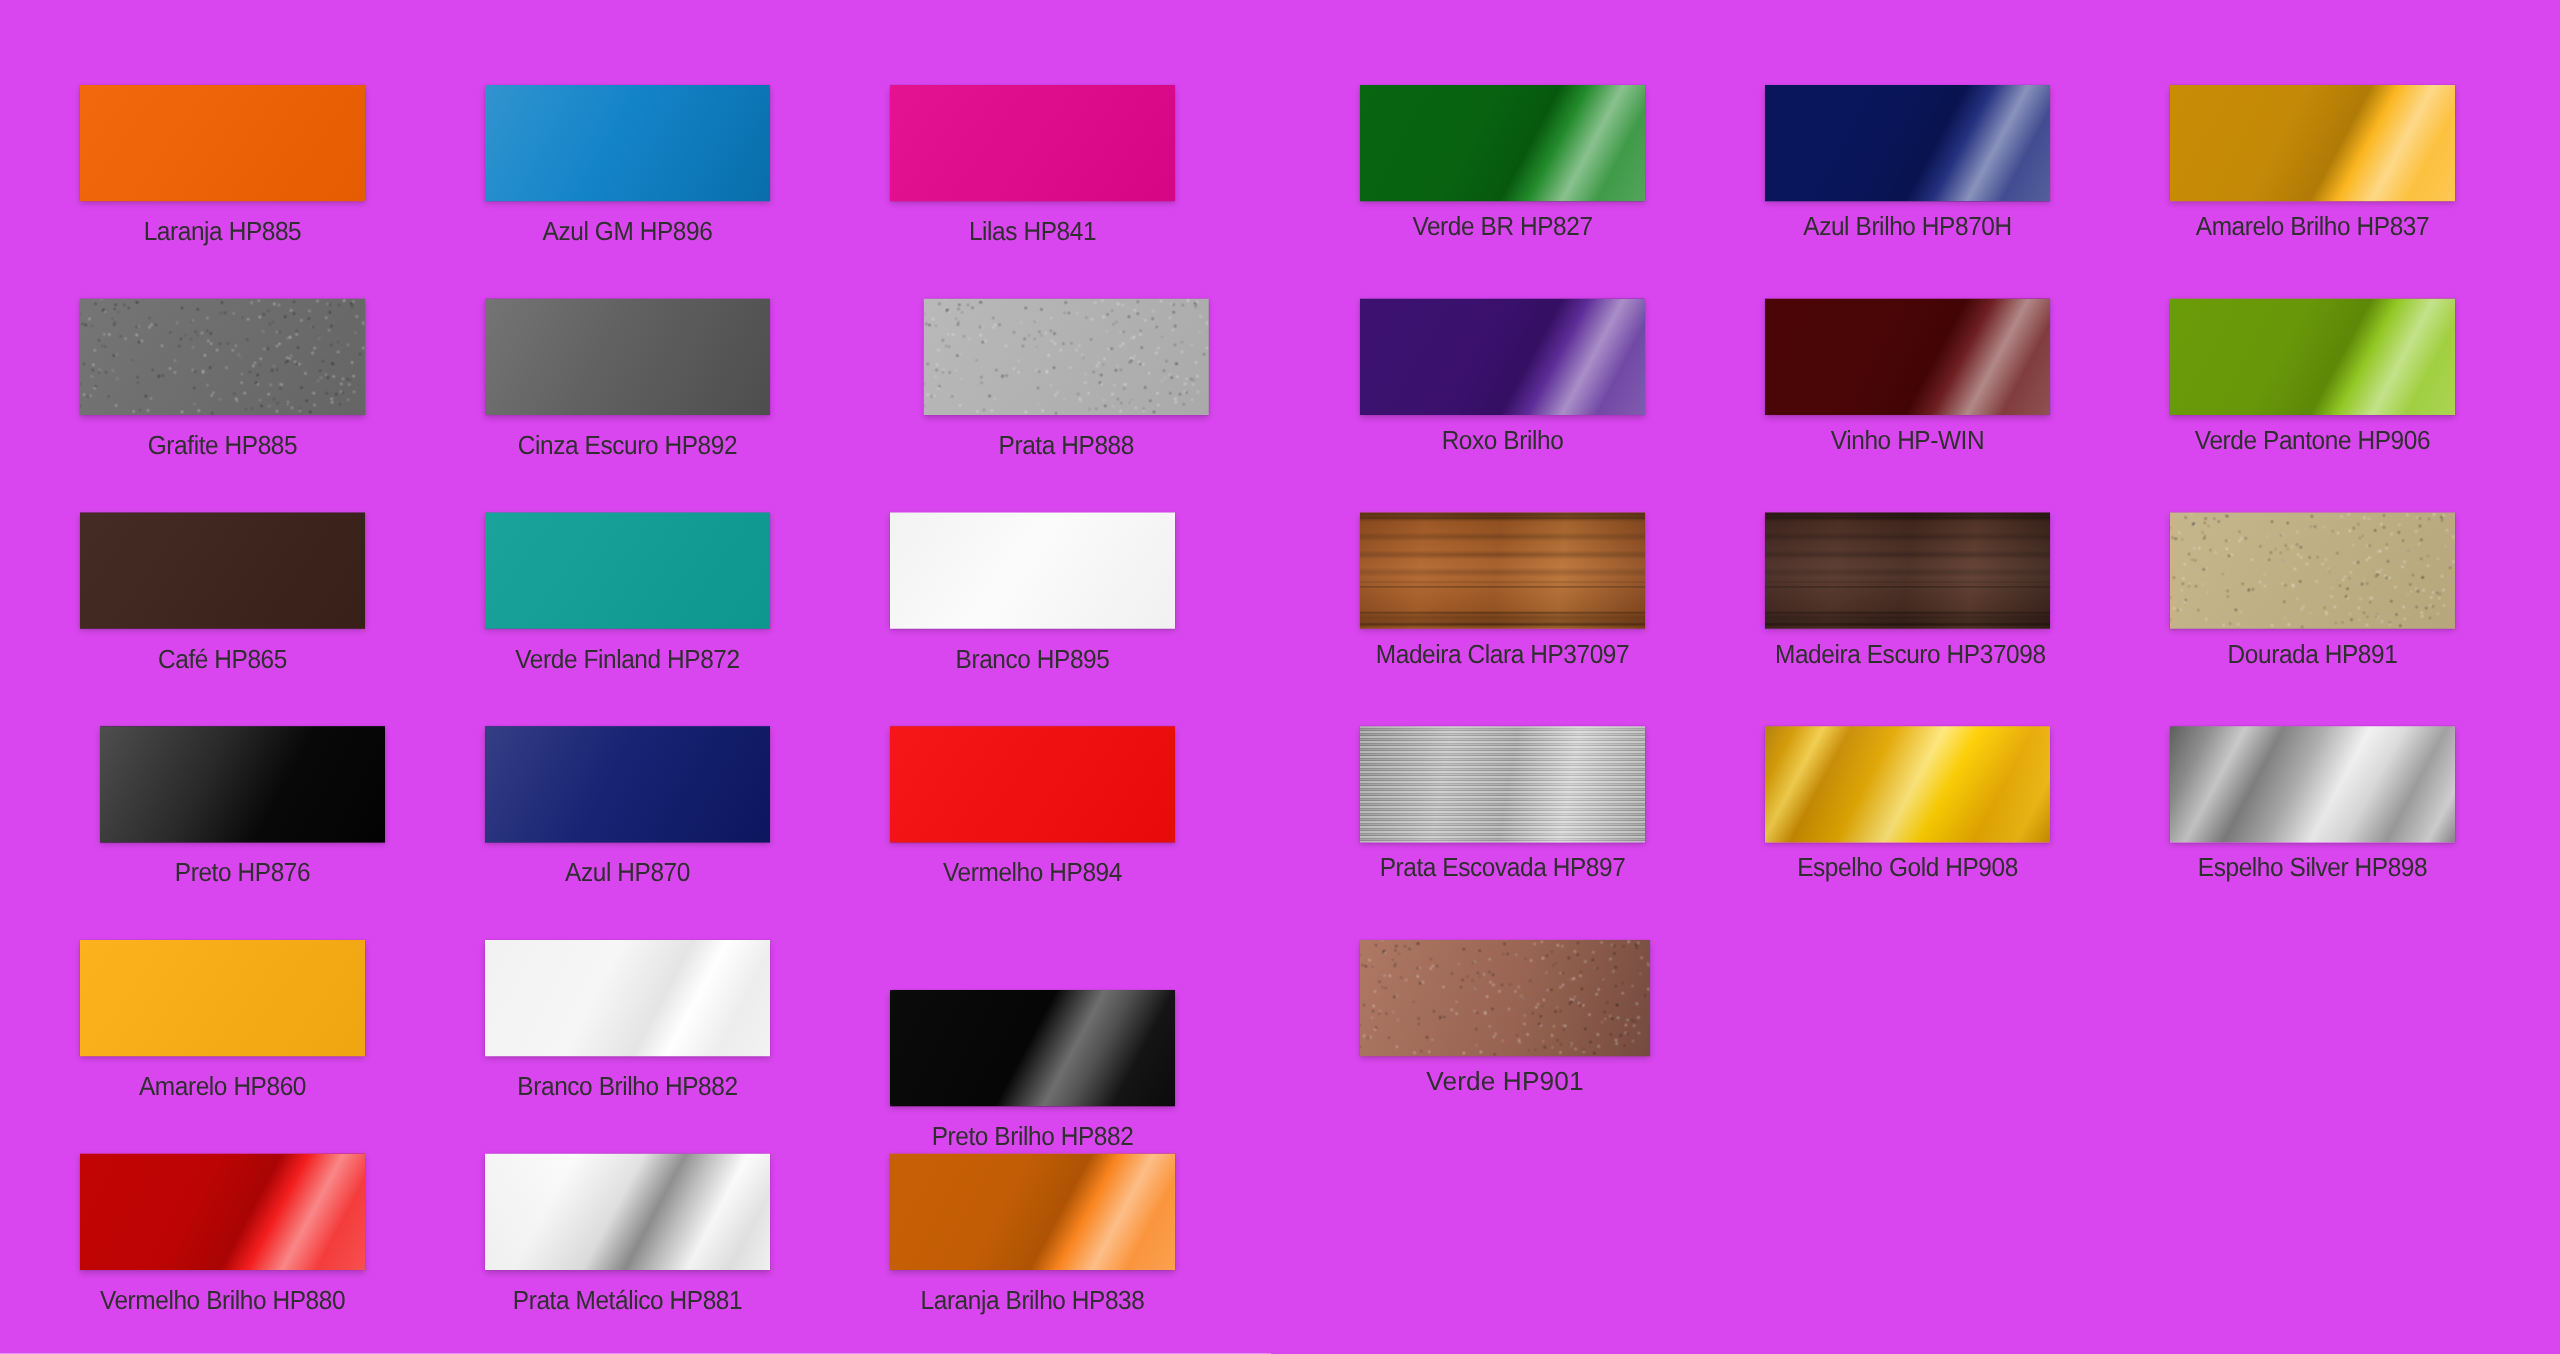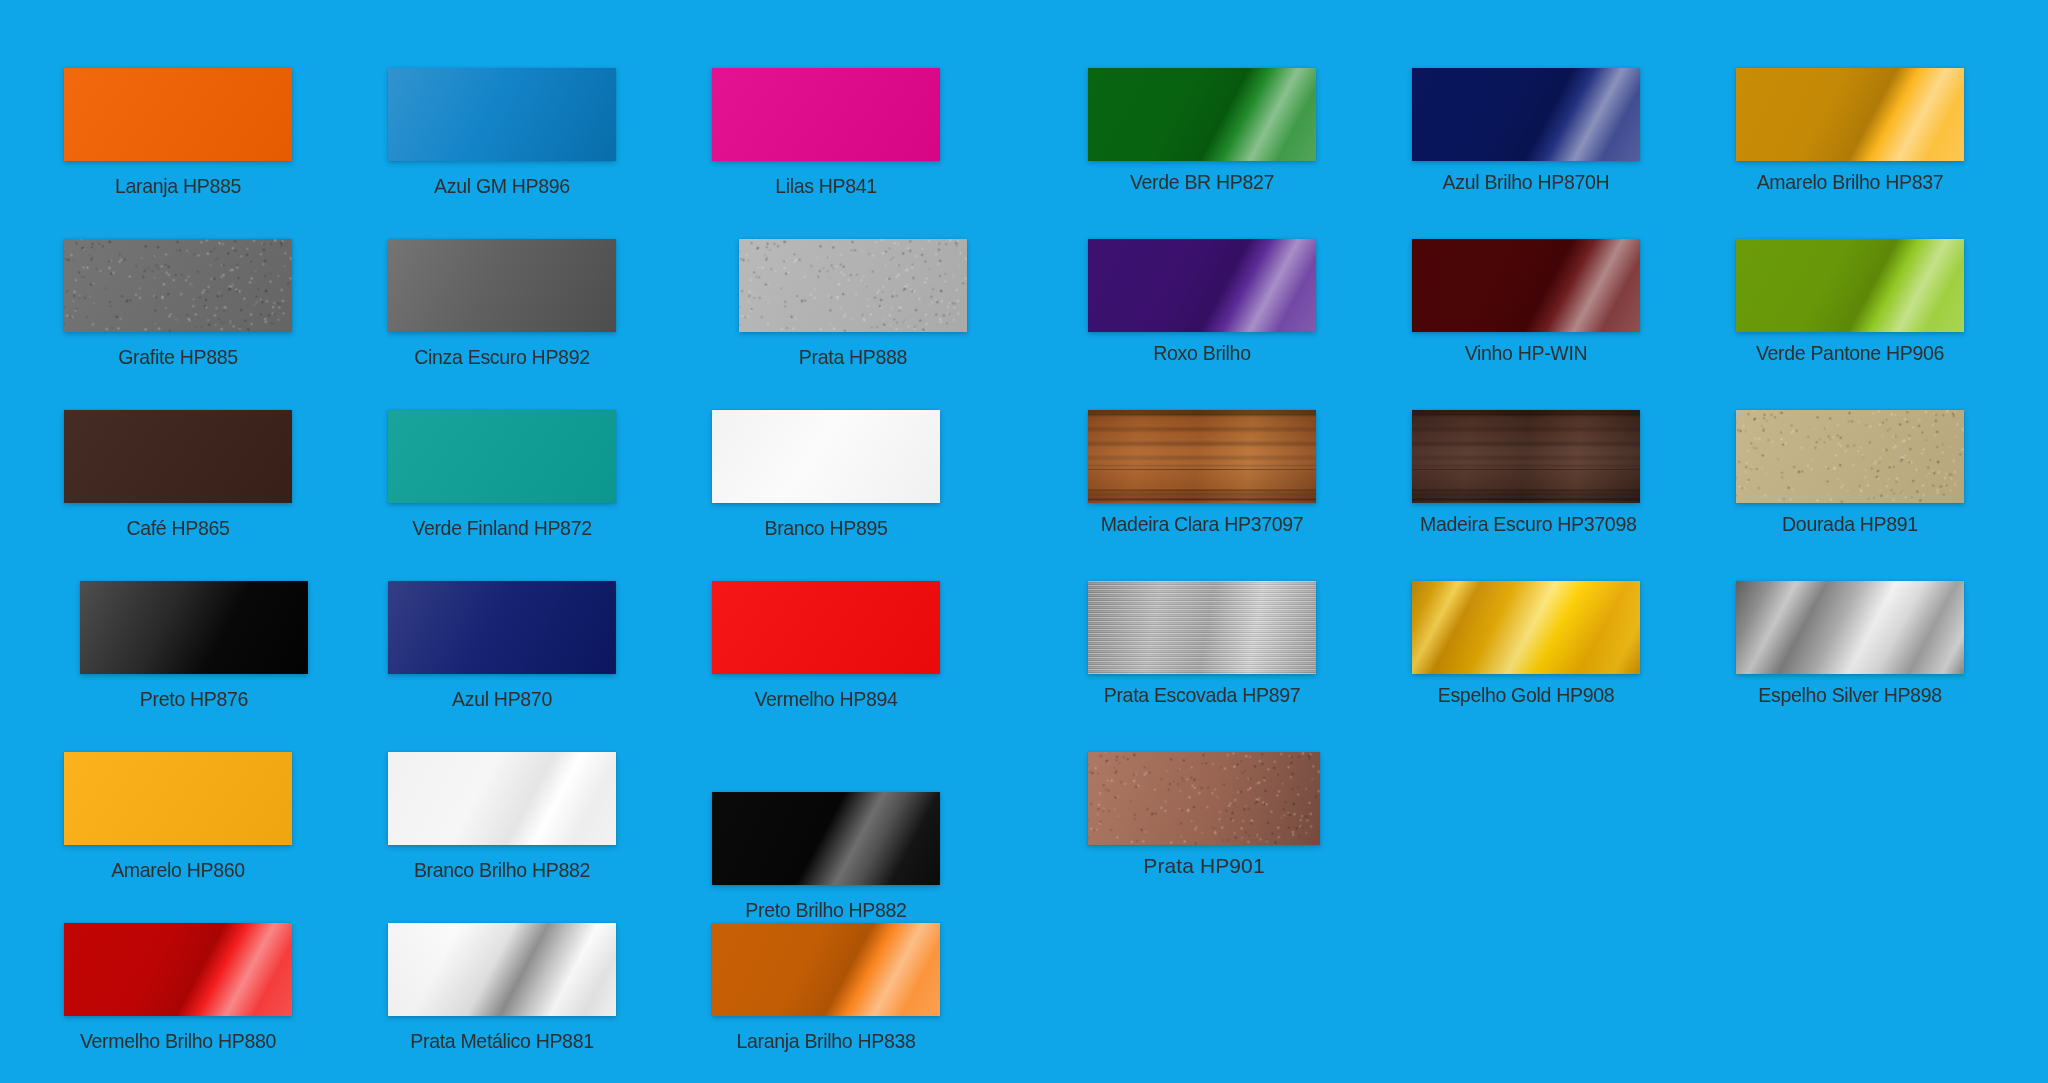--- a/index.html
+++ b/index.html
@@ -5,21 +5,21 @@
   * { box-sizing: border-box; margin: 0; padding: 0; }
   html, body {
     width: 2048px; height: 1083px;
     background: #ffffff;
     font-family: "Liberation Sans", sans-serif;
     overflow: hidden;
   }
   #catalog {
     position: relative;
     width: 2048px; height: 1083px;
-    background: #0ea5e9;
+    background: #d946ef;
   }
   .swatch-cell { position: absolute; }
   .chip {
     position: relative;
     width: 228px; height: 93px;
     box-shadow: 0 2px 5px rgba(0,0,0,0.22), 0 0 1px rgba(0,0,0,0.18);
     overflow: hidden;
   }
   .chip .grain {
     position: absolute; inset: 0;
@@ -208,21 +208,21 @@
       <div class="chip" style="background: rgb(6, 6, 6);">
         <div class="grain" style="background: linear-gradient(118deg, rgba(255, 255, 255, 0.02) 0%, rgba(255, 255, 255, 0) 48%, rgba(255, 255, 255, 0.42) 62%, rgba(255, 255, 255, 0.3) 70%, rgba(255, 255, 255, 0.06) 82%, rgba(255, 255, 255, 0.02) 100%);"></div>
       </div>
       <div class="chip-label">Preto Brilho HP882</div>
     </div>
     <div class="swatch-cell group-right" style="left: 1088px; top: 752px;">
       <div class="chip wide" style="background: linear-gradient(100deg, rgb(169, 112, 90) 0%, rgb(156, 100, 80) 55%, rgb(126, 81, 68) 100%);">
         <div class="grain" style="background: linear-gradient(125deg, rgba(255, 255, 255, 0.06) 0%, rgba(0, 0, 0, 0.08) 100%);"></div>
         <div class="grain" style="background: radial-gradient(2px at 0% 92.1%, rgba(0, 0, 0, 0.14) 0%, rgba(0, 0, 0, 0) 100%), radial-gradient(2px at 72.9% 53.3%, rgba(0, 0, 0, 0.25) 0%, rgba(0, 0, 0, 0) 100%), radial-gradient(2px at 75.5% 54.3%, rgba(255, 255, 255, 0.23) 0%, rgba(0, 0, 0, 0) 100%), radial-gradient(2px at 81.7% 24.2%, rgba(0, 0, 0, 0.24) 0%, rgba(0, 0, 0, 0) 100%), radial-gradient(2px at 69.8% 5.4%, rgba(255, 255, 255, 0.19) 0%, rgba(0, 0, 0, 0) 100%), radial-gradient(2px at 92.2% 80.7%, rgba(0, 0, 0, 0.2) 0%, rgba(0, 0, 0, 0) 100%), radial-gradient(2px at 92.3% 68.9%, rgba(255, 255, 255, 0.22) 0%, rgba(0, 0, 0, 0) 100%), radial-gradient(2px at 91.2% 90.8%, rgba(0, 0, 0, 0.17) 0%, rgba(0, 0, 0, 0) 100%), radial-gradient(2px at 83.7% 33.2%, rgba(0, 0, 0, 0.16) 0%, rgba(0, 0, 0, 0) 100%), radial-gradient(2px at 42.8% 29.5%, rgba(255, 255, 255, 0.21) 0%, rgba(0, 0, 0, 0) 100%), radial-gradient(2px at 72.9% 87.8%, rgba(0, 0, 0, 0.15) 0%, rgba(0, 0, 0, 0) 100%), radial-gradient(2px at 56.1% 50.9%, rgba(0, 0, 0, 0.14) 0%, rgba(0, 0, 0, 0) 100%), radial-gradient(2px at 90.9% 5.5%, rgba(0, 0, 0, 0.17) 0%, rgba(0, 0, 0, 0) 100%), radial-gradient(2px at 66.4% 92.4%, rgba(255, 255, 255, 0.13) 0%, rgba(0, 0, 0, 0) 100%), radial-gradient(2px at 40.6% 28.4%, rgba(0, 0, 0, 0.18) 0%, rgba(0, 0, 0, 0) 100%), radial-gradient(2px at 33.3% 53.2%, rgba(255, 255, 255, 0.15) 0%, rgba(0, 0, 0, 0) 100%), radial-gradient(2px at 90.6% 45.8%, rgba(255, 255, 255, 0.23) 0%, rgba(0, 0, 0, 0) 100%), radial-gradient(2px at 63.4% 51.6%, rgba(255, 255, 255, 0.24) 0%, rgba(0, 0, 0, 0) 100%), radial-gradient(2px at 94% 39.7%, rgba(255, 255, 255, 0.15) 0%, rgba(0, 0, 0, 0) 100%), radial-gradient(2px at 58.7% 35.1%, rgba(0, 0, 0, 0.18) 0%, rgba(0, 0, 0, 0) 100%), radial-gradient(2px at 79.5% 87.8%, rgba(0, 0, 0, 0.26) 0%, rgba(0, 0, 0, 0) 100%), radial-gradient(2px at 7.8% 40.7%, rgba(0, 0, 0, 0.12) 0%, rgba(0, 0, 0, 0) 100%), radial-gradient(2px at 99.6% 22%, rgba(255, 255, 255, 0.13) 0%, rgba(0, 0, 0, 0) 100%), radial-gradient(2px at 45.7% 59.3%, rgba(0, 0, 0, 0.28) 0%, rgba(0, 0, 0, 0) 100%), radial-gradient(2px at 88.5% 89.1%, rgba(255, 255, 255, 0.28) 0%, rgba(0, 0, 0, 0) 100%), radial-gradient(2px at 76.1% 27.5%, rgba(0, 0, 0, 0.15) 0%, rgba(0, 0, 0, 0) 100%), radial-gradient(2px at 7.6% 0.2%, rgba(255, 255, 255, 0.15) 0%, rgba(0, 0, 0, 0) 100%), radial-gradient(2px at 74.1% 48.9%, rgba(255, 255, 255, 0.15) 0%, rgba(0, 0, 0, 0) 100%), radial-gradient(2px at 88.2% 23.5%, rgba(0, 0, 0, 0.28) 0%, rgba(0, 0, 0, 0) 100%), radial-gradient(2px at 11.8% 48.9%, rgba(0, 0, 0, 0.28) 0%, rgba(0, 0, 0, 0) 100%), radial-gradient(2px at 63.7% 92.2%, rgba(0, 0, 0, 0.28) 0%, rgba(0, 0, 0, 0) 100%), radial-gradient(2px at 18.8% 96.9%, rgba(255, 255, 255, 0.24) 0%, rgba(0, 0, 0, 0) 100%), radial-gradient(2px at 26.6% 22.3%, rgba(0, 0, 0, 0.21) 0%, rgba(0, 0, 0, 0) 100%), radial-gradient(2px at 5.2% 76.9%, rgba(255, 255, 255, 0.24) 0%, rgba(0, 0, 0, 0) 100%), radial-gradient(2px at 49.8% 3.3%, rgba(0, 0, 0, 0.28) 0%, rgba(0, 0, 0, 0) 100%), radial-gradient(2px at 13.1% 68.8%, rgba(255, 255, 255, 0.11) 0%, rgba(0, 0, 0, 0) 100%), radial-gradient(2px at 88.3% 86.1%, rgba(255, 255, 255, 0.29) 0%, rgba(0, 0, 0, 0) 100%), radial-gradient(2px at 76.5% 42%, rgba(0, 0, 0, 0.25) 0%, rgba(0, 0, 0, 0) 100%), radial-gradient(2px at 88.2% 39.8%, rgba(0, 0, 0, 0.18) 0%, rgba(0, 0, 0, 0) 100%), radial-gradient(2px at 88.7% 55.9%, rgba(0, 0, 0, 0.22) 0%, rgba(0, 0, 0, 0) 100%), radial-gradient(2px at 73.5% 33.5%, rgba(255, 255, 255, 0.18) 0%, rgba(0, 0, 0, 0) 100%), radial-gradient(2px at 19.9% 31.2%, rgba(255, 255, 255, 0.3) 0%, rgba(0, 0, 0, 0) 100%), radial-gradient(2px at 63.2% 87.2%, rgba(255, 255, 255, 0.14) 0%, rgba(0, 0, 0, 0) 100%), radial-gradient(2px at 64.5% 13.5%, rgba(0, 0, 0, 0.21) 0%, rgba(0, 0, 0, 0) 100%), radial-gradient(2px at 77.1% 94.6%, rgba(0, 0, 0, 0.14) 0%, rgba(0, 0, 0, 0) 100%), radial-gradient(2px at 44.7% 16.6%, rgba(255, 255, 255, 0.2) 0%, rgba(0, 0, 0, 0) 100%), radial-gradient(2px at 56.2% 50.7%, rgba(255, 255, 255, 0.17) 0%, rgba(0, 0, 0, 0) 100%), radial-gradient(2px at 75.1% 2.6%, rgba(0, 0, 0, 0.21) 0%, rgba(0, 0, 0, 0) 100%), radial-gradient(2px at 20.3% 72.3%, rgba(0, 0, 0, 0.15) 0%, rgba(0, 0, 0, 0) 100%), radial-gradient(2px at 66% 42.9%, rgba(0, 0, 0, 0.25) 0%, rgba(0, 0, 0, 0) 100%), radial-gradient(2px at 82.3% 91.5%, rgba(255, 255, 255, 0.24) 0%, rgba(0, 0, 0, 0) 100%), radial-gradient(2px at 95.9% 2.5%, rgba(255, 255, 255, 0.22) 0%, rgba(0, 0, 0, 0) 100%), radial-gradient(2px at 72.4% 89.8%, rgba(0, 0, 0, 0.13) 0%, rgba(0, 0, 0, 0) 100%), radial-gradient(2px at 8% 10.8%, rgba(0, 0, 0, 0.1) 0%, rgba(0, 0, 0, 0) 100%), radial-gradient(2px at 60.5% 94.6%, rgba(0, 0, 0, 0.13) 0%, rgba(0, 0, 0, 0) 100%), radial-gradient(2px at 20.2% 67.5%, rgba(0, 0, 0, 0.19) 0%, rgba(0, 0, 0, 0) 100%), radial-gradient(2px at 99.4% 42.3%, rgba(255, 255, 255, 0.25) 0%, rgba(0, 0, 0, 0) 100%), radial-gradient(2px at 39.7% 41.6%, rgba(0, 0, 0, 0.15) 0%, rgba(0, 0, 0, 0) 100%), radial-gradient(2px at 80.8% 97.4%, rgba(0, 0, 0, 0.29) 0%, rgba(0, 0, 0, 0) 100%), radial-gradient(2px at 50.9% 12.2%, rgba(0, 0, 0, 0.22) 0%, rgba(0, 0, 0, 0) 100%), radial-gradient(2px at 17.1% 7.8%, rgba(0, 0, 0, 0.23) 0%, rgba(0, 0, 0, 0) 100%), radial-gradient(2px at 55.6% 48.1%, rgba(255, 255, 255, 0.12) 0%, rgba(0, 0, 0, 0) 100%), radial-gradient(2px at 41.3% 31.4%, rgba(0, 0, 0, 0.1) 0%, rgba(0, 0, 0, 0) 100%), radial-gradient(2px at 41.3% 9.1%, rgba(0, 0, 0, 0.28) 0%, rgba(0, 0, 0, 0) 100%), radial-gradient(2px at 77.7% 76.4%, rgba(0, 0, 0, 0.27) 0%, rgba(0, 0, 0, 0) 100%), radial-gradient(2px at 96.2% 80.1%, rgba(255, 255, 255, 0.21) 0%, rgba(0, 0, 0, 0) 100%), radial-gradient(2px at 34.8% 40.7%, rgba(0, 0, 0, 0.2) 0%, rgba(0, 0, 0, 0) 100%), radial-gradient(2px at 56.7% 72.2%, rgba(255, 255, 255, 0.23) 0%, rgba(0, 0, 0, 0) 100%), radial-gradient(2px at 72.9% 88.5%, rgba(255, 255, 255, 0.3) 0%, rgba(0, 0, 0, 0) 100%), radial-gradient(2px at 43.8% 48.7%, rgba(255, 255, 255, 0.3) 0%, rgba(0, 0, 0, 0) 100%), radial-gradient(2px at 35.8% 7.9%, rgba(0, 0, 0, 0.28) 0%, rgba(0, 0, 0, 0) 100%), radial-gradient(2px at 70.8% 73.8%, rgba(255, 255, 255, 0.26) 0%, rgba(0, 0, 0, 0) 100%), radial-gradient(2px at 20.7% 23.8%, rgba(255, 255, 255, 0.12) 0%, rgba(0, 0, 0, 0) 100%), radial-gradient(2px at 91.6% 80%, rgba(255, 255, 255, 0.24) 0%, rgba(0, 0, 0, 0) 100%), radial-gradient(2px at 53.6% 44.3%, rgba(255, 255, 255, 0.21) 0%, rgba(0, 0, 0, 0) 100%), radial-gradient(2px at 87.4% 27.1%, rgba(255, 255, 255, 0.19) 0%, rgba(0, 0, 0, 0) 100%), radial-gradient(2px at 39.5% 18.8%, rgba(255, 255, 255, 0.15) 0%, rgba(0, 0, 0, 0) 100%), radial-gradient(2px at 89.9% 82.2%, rgba(0, 0, 0, 0.24) 0%, rgba(0, 0, 0, 0) 100%), radial-gradient(2px at 87.7% 11.6%, rgba(0, 0, 0, 0.28) 0%, rgba(0, 0, 0, 0) 100%), radial-gradient(2px at 0.1% 13.2%, rgba(0, 0, 0, 0.1) 0%, rgba(0, 0, 0, 0) 100%), radial-gradient(2px at 69.3% 89.8%, rgba(0, 0, 0, 0.14) 0%, rgba(0, 0, 0, 0) 100%), radial-gradient(2px at 94.7% 70%, rgba(0, 0, 0, 0.12) 0%, rgba(0, 0, 0, 0) 100%), radial-gradient(2px at 62.7% 1.6%, rgba(255, 255, 255, 0.22) 0%, rgba(0, 0, 0, 0) 100%), radial-gradient(2px at 75.1% 12.8%, rgba(0, 0, 0, 0.24) 0%, rgba(0, 0, 0, 0) 100%), radial-gradient(2px at 95.5% 54.8%, rgba(255, 255, 255, 0.26) 0%, rgba(0, 0, 0, 0) 100%), radial-gradient(2px at 70.2% 73.4%, rgba(255, 255, 255, 0.12) 0%, rgba(0, 0, 0, 0) 100%), radial-gradient(2px at 4.5% 61.3%, rgba(0, 0, 0, 0.22) 0%, rgba(0, 0, 0, 0) 100%), radial-gradient(2px at 25.1% 22.3%, rgba(255, 255, 255, 0.23) 0%, rgba(0, 0, 0, 0) 100%), radial-gradient(2px at 81.3% 23.9%, rgba(255, 255, 255, 0.11) 0%, rgba(0, 0, 0, 0) 100%), radial-gradient(2px at 69.1% 40.7%, rgba(255, 255, 255, 0.23) 0%, rgba(0, 0, 0, 0) 100%), radial-gradient(2px at 80.5% 10.5%, rgba(255, 255, 255, 0.2) 0%, rgba(0, 0, 0, 0) 100%), radial-gradient(2px at 82.3% 42.5%, rgba(255, 255, 255, 0.26) 0%, rgba(0, 0, 0, 0) 100%), radial-gradient(2px at 72.7% 90.8%, rgba(255, 255, 255, 0.14) 0%, rgba(0, 0, 0, 0) 100%), radial-gradient(2px at 72% 15.5%, rgba(0, 0, 0, 0.29) 0%, rgba(0, 0, 0, 0) 100%), radial-gradient(2px at 95.5% 5.6%, rgba(0, 0, 0, 0.15) 0%, rgba(0, 0, 0, 0) 100%), radial-gradient(2px at 94.1% 87%, rgba(255, 255, 255, 0.16) 0%, rgba(0, 0, 0, 0) 100%), radial-gradient(2px at 19.8% 3%, rgba(0, 0, 0, 0.21) 0%, rgba(0, 0, 0, 0) 100%), radial-gradient(2px at 14.2% 32.3%, rgba(0, 0, 0, 0.15) 0%, rgba(0, 0, 0, 0) 100%), radial-gradient(2px at 5.5% 4.4%, rgba(0, 0, 0, 0.23) 0%, rgba(0, 0, 0, 0) 100%), radial-gradient(2px at 46.8% 80.8%, rgba(255, 255, 255, 0.2) 0%, rgba(0, 0, 0, 0) 100%), radial-gradient(2px at 70% 38.8%, rgba(255, 255, 255, 0.29) 0%, rgba(0, 0, 0, 0) 100%), radial-gradient(2px at 77.1% 96.2%, rgba(255, 255, 255, 0.22) 0%, rgba(0, 0, 0, 0) 100%), radial-gradient(2px at 80.3% 17.1%, rgba(0, 0, 0, 0.25) 0%, rgba(0, 0, 0, 0) 100%), radial-gradient(2px at 64.7% 43.1%, rgba(255, 255, 255, 0.18) 0%, rgba(0, 0, 0, 0) 100%), radial-gradient(2px at 49.4% 12.2%, rgba(0, 0, 0, 0.12) 0%, rgba(0, 0, 0, 0) 100%), radial-gradient(2px at 35.4% 34.5%, rgba(0, 0, 0, 0.23) 0%, rgba(0, 0, 0, 0) 100%), radial-gradient(2px at 12.5% 5.2%, rgba(0, 0, 0, 0.27) 0%, rgba(0, 0, 0, 0) 100%), radial-gradient(2px at 86.9% 4.4%, rgba(255, 255, 255, 0.16) 0%, rgba(0, 0, 0, 0) 100%), radial-gradient(2px at 40.2% 90.8%, rgba(255, 255, 255, 0.1) 0%, rgba(0, 0, 0, 0) 100%), radial-gradient(2px at 99.3% 20.5%, rgba(255, 255, 255, 0.19) 0%, rgba(0, 0, 0, 0) 100%), radial-gradient(2px at 3.3% 17.3%, rgba(255, 255, 255, 0.25) 0%, rgba(0, 0, 0, 0) 100%), radial-gradient(2px at 24.9% 85.8%, rgba(255, 255, 255, 0.16) 0%, rgba(0, 0, 0, 0) 100%), radial-gradient(2px at 45.9% 29.9%, rgba(0, 0, 0, 0.28) 0%, rgba(0, 0, 0, 0) 100%), radial-gradient(2px at 87% 67.8%, rgba(0, 0, 0, 0.27) 0%, rgba(0, 0, 0, 0) 100%), radial-gradient(2px at 82% 81.3%, rgba(255, 255, 255, 0.29) 0%, rgba(0, 0, 0, 0) 100%), radial-gradient(2px at 69.1% 28.5%, rgba(255, 255, 255, 0.16) 0%, rgba(0, 0, 0, 0) 100%), radial-gradient(2px at 86.4% 16.3%, rgba(255, 255, 255, 0.23) 0%, rgba(0, 0, 0, 0) 100%), radial-gradient(2px at 81.6% 46.7%, rgba(255, 255, 255, 0.27) 0%, rgba(0, 0, 0, 0) 100%), radial-gradient(2px at 4.3% 23.2%, rgba(0, 0, 0, 0.1) 0%, rgba(0, 0, 0, 0) 100%), radial-gradient(2px at 57.8% 81.2%, rgba(255, 255, 255, 0.27) 0%, rgba(0, 0, 0, 0) 100%), radial-gradient(2px at 86.5% 81.3%, rgba(0, 0, 0, 0.21) 0%, rgba(0, 0, 0, 0) 100%), radial-gradient(2px at 46% 38.6%, rgba(255, 255, 255, 0.25) 0%, rgba(0, 0, 0, 0) 100%), radial-gradient(2px at 51.8% 38.4%, rgba(0, 0, 0, 0.15) 0%, rgba(0, 0, 0, 0) 100%), radial-gradient(2px at 70.3% 77.2%, rgba(0, 0, 0, 0.15) 0%, rgba(0, 0, 0, 0) 100%), radial-gradient(2px at 61.4% 55.2%, rgba(255, 255, 255, 0.21) 0%, rgba(0, 0, 0, 0) 100%), radial-gradient(2px at 31.6% 60%, rgba(255, 255, 255, 0.23) 0%, rgba(0, 0, 0, 0) 100%), radial-gradient(2px at 57.1% 16.1%, rgba(0, 0, 0, 0.12) 0%, rgba(0, 0, 0, 0) 100%), radial-gradient(2px at 33.3% 63.4%, rgba(255, 255, 255, 0.23) 0%, rgba(0, 0, 0, 0) 100%), radial-gradient(2px at 38.9% 34.7%, rgba(0, 0, 0, 0.13) 0%, rgba(0, 0, 0, 0) 100%), radial-gradient(2px at 15.5% 5.3%, rgba(0, 0, 0, 0.18) 0%, rgba(0, 0, 0, 0) 100%), radial-gradient(2px at 9.1% 63.4%, rgba(0, 0, 0, 0.19) 0%, rgba(0, 0, 0, 0) 100%), radial-gradient(2px at 10% 84%, rgba(0, 0, 0, 0.16) 0%, rgba(0, 0, 0, 0) 100%), radial-gradient(2px at 12.2% 20.3%, rgba(0, 0, 0, 0.14) 0%, rgba(0, 0, 0, 0) 100%), radial-gradient(2px at 60.8% 57.8%, rgba(255, 255, 255, 0.26) 0%, rgba(0, 0, 0, 0) 100%), radial-gradient(2px at 49.2% 86.7%, rgba(255, 255, 255, 0.12) 0%, rgba(0, 0, 0, 0) 100%), radial-gradient(2px at 62.4% 73.6%, rgba(255, 255, 255, 0.22) 0%, rgba(0, 0, 0, 0) 100%), radial-gradient(2px at 96.7% 29.1%, rgba(255, 255, 255, 0.11) 0%, rgba(0, 0, 0, 0) 100%), radial-gradient(2px at 10.3% 30.8%, rgba(255, 255, 255, 0.28) 0%, rgba(0, 0, 0, 0) 100%), radial-gradient(2px at 72.3% 54.7%, rgba(0, 0, 0, 0.21) 0%, rgba(0, 0, 0, 0) 100%), radial-gradient(2px at 77.7% 18.6%, rgba(255, 255, 255, 0.24) 0%, rgba(0, 0, 0, 0) 100%), radial-gradient(2px at 58.2% 95.1%, rgba(0, 0, 0, 0.11) 0%, rgba(0, 0, 0, 0) 100%), radial-gradient(2px at 73.5% 51.5%, rgba(255, 255, 255, 0.24) 0%, rgba(0, 0, 0, 0) 100%), radial-gradient(2px at 68.2% 4.5%, rgba(255, 255, 255, 0.3) 0%, rgba(0, 0, 0, 0) 100%), radial-gradient(2px at 84.6% 68%, rgba(255, 255, 255, 0.14) 0%, rgba(0, 0, 0, 0) 100%), radial-gradient(2px at 63% 56.7%, rgba(0, 0, 0, 0.1) 0%, rgba(0, 0, 0, 0) 100%), radial-gradient(2px at 86.3% 65.3%, rgba(255, 255, 255, 0.16) 0%, rgba(0, 0, 0, 0) 100%), radial-gradient(2px at 74.4% 93.8%, rgba(255, 255, 255, 0.22) 0%, rgba(0, 0, 0, 0) 100%), radial-gradient(2px at 19.8% 24.2%, rgba(0, 0, 0, 0.19) 0%, rgba(0, 0, 0, 0) 100%), radial-gradient(2px at 4.7% 56.8%, rgba(255, 255, 255, 0.27) 0%, rgba(0, 0, 0, 0) 100%), radial-gradient(2px at 8.5% 30.6%, rgba(255, 255, 255, 0.18) 0%, rgba(0, 0, 0, 0) 100%), radial-gradient(2px at 31.7% 29%, rgba(0, 0, 0, 0.17) 0%, rgba(0, 0, 0, 0) 100%), radial-gradient(2px at 43.2% 63.5%, rgba(255, 255, 255, 0.21) 0%, rgba(0, 0, 0, 0) 100%), radial-gradient(2px at 43.2% 62.3%, rgba(255, 255, 255, 0.29) 0%, rgba(0, 0, 0, 0) 100%), radial-gradient(2px at 46.2% 83.2%, rgba(255, 255, 255, 0.23) 0%, rgba(0, 0, 0, 0) 100%), radial-gradient(2px at 40.5% 62.8%, rgba(0, 0, 0, 0.16) 0%, rgba(0, 0, 0, 0) 100%), radial-gradient(2px at 2.8% 84.1%, rgba(0, 0, 0, 0.15) 0%, rgba(0, 0, 0, 0) 100%), radial-gradient(2px at 66.6% 22.1%, rgba(0, 0, 0, 0.13) 0%, rgba(0, 0, 0, 0) 100%), radial-gradient(2px at 76% 30.7%, rgba(255, 255, 255, 0.25) 0%, rgba(0, 0, 0, 0) 100%), radial-gradient(2px at 1.4% 82.5%, rgba(255, 255, 255, 0.25) 0%, rgba(0, 0, 0, 0) 100%), radial-gradient(2px at 95.4% 7.3%, rgba(0, 0, 0, 0.11) 0%, rgba(0, 0, 0, 0) 100%), radial-gradient(2px at 98.3% 47.7%, rgba(0, 0, 0, 0.2) 0%, rgba(0, 0, 0, 0) 100%), radial-gradient(2px at 83.5% 70.8%, rgba(255, 255, 255, 0.1) 0%, rgba(0, 0, 0, 0) 100%), radial-gradient(2px at 11.5% 61.7%, rgba(255, 255, 255, 0.12) 0%, rgba(0, 0, 0, 0) 100%), radial-gradient(2px at 28.8% 40.5%, rgba(255, 255, 255, 0.24) 0%, rgba(0, 0, 0, 0) 100%), radial-gradient(2px at 63.1% 15.7%, rgba(255, 255, 255, 0.3) 0%, rgba(0, 0, 0, 0) 100%), radial-gradient(2px at 61.8% 72.2%, rgba(0, 0, 0, 0.28) 0%, rgba(0, 0, 0, 0) 100%), radial-gradient(2px at 16% 34.4%, rgba(255, 255, 255, 0.18) 0%, rgba(0, 0, 0, 0) 100%), radial-gradient(2px at 46.4% 98.5%, rgba(0, 0, 0, 0.21) 0%, rgba(0, 0, 0, 0) 100%), radial-gradient(2px at 66.1% 10.2%, rgba(0, 0, 0, 0.14) 0%, rgba(0, 0, 0, 0) 100%), radial-gradient(2px at 83.8% 33.6%, rgba(255, 255, 255, 0.21) 0%, rgba(0, 0, 0, 0) 100%), radial-gradient(2px at 12.9% 47.9%, rgba(255, 255, 255, 0.1) 0%, rgba(0, 0, 0, 0) 100%), radial-gradient(2px at 54.2% 81.9%, rgba(0, 0, 0, 0.14) 0%, rgba(0, 0, 0, 0) 100%), radial-gradient(2px at 6.7% 63.5%, rgba(0, 0, 0, 0.13) 0%, rgba(0, 0, 0, 0) 100%), radial-gradient(2px at 83.3% 2.1%, rgba(255, 255, 255, 0.24) 0%, rgba(0, 0, 0, 0) 100%), radial-gradient(2px at 89% 66.9%, rgba(255, 255, 255, 0.27) 0%, rgba(0, 0, 0, 0) 100%), radial-gradient(2px at 27.5% 67.6%, rgba(0, 0, 0, 0.1) 0%, rgba(0, 0, 0, 0) 100%), radial-gradient(2px at 12.2% 8.9%, rgba(0, 0, 0, 0.2) 0%, rgba(0, 0, 0, 0) 100%), radial-gradient(2px at 12% 22.2%, rgba(0, 0, 0, 0.23) 0%, rgba(0, 0, 0, 0) 100%), radial-gradient(2px at 24.4% 24.5%, rgba(255, 255, 255, 0.25) 0%, rgba(0, 0, 0, 0) 100%), radial-gradient(2px at 68.1% 86.3%, rgba(0, 0, 0, 0.16) 0%, rgba(0, 0, 0, 0) 100%), radial-gradient(2px at 54.7% 40.4%, rgba(255, 255, 255, 0.18) 0%, rgba(0, 0, 0, 0) 100%), radial-gradient(2px at 55.1% 87.9%, rgba(255, 255, 255, 0.18) 0%, rgba(0, 0, 0, 0) 100%), radial-gradient(2px at 35.8% 97.3%, rgba(255, 255, 255, 0.29) 0%, rgba(0, 0, 0, 0) 100%), radial-gradient(2px at 23.9% 96.1%, rgba(255, 255, 255, 0.24) 0%, rgba(0, 0, 0, 0) 100%), radial-gradient(2px at 56.8% 64.8%, rgba(255, 255, 255, 0.14) 0%, rgba(0, 0, 0, 0) 100%), radial-gradient(2px at 48.1% 44.2%, rgba(255, 255, 255, 0.25) 0%, rgba(0, 0, 0, 0) 100%), radial-gradient(2px at 69.2% 61.2%, rgba(0, 0, 0, 0.16) 0%, rgba(0, 0, 0, 0) 100%), radial-gradient(2px at 76% 56.1%, rgba(0, 0, 0, 0.21) 0%, rgba(0, 0, 0, 0) 100%), radial-gradient(2px at 92.7% 1.1%, rgba(255, 255, 255, 0.23) 0%, rgba(0, 0, 0, 0) 100%), radial-gradient(2px at 54.8% 86.1%, rgba(255, 255, 255, 0.28) 0%, rgba(0, 0, 0, 0) 100%), radial-gradient(2px at 5.5% 75.4%, rgba(0, 0, 0, 0.24) 0%, rgba(0, 0, 0, 0) 100%), radial-gradient(2px at 8.9% 41.2%, rgba(0, 0, 0, 0.16) 0%, rgba(0, 0, 0, 0) 100%), radial-gradient(2px at 37% 31.5%, rgba(0, 0, 0, 0.1) 0%, rgba(0, 0, 0, 0) 100%), radial-gradient(2px at 39.7% 41.7%, rgba(255, 255, 255, 0.26) 0%, rgba(0, 0, 0, 0) 100%), radial-gradient(2px at 5.2% 44.3%, rgba(255, 255, 255, 0.23) 0%, rgba(0, 0, 0, 0) 100%), radial-gradient(2px at 13.5% 11.7%, rgba(0, 0, 0, 0.11) 0%, rgba(0, 0, 0, 0) 100%), radial-gradient(2px at 27.7% 66.4%, rgba(0, 0, 0, 0.29) 0%, rgba(0, 0, 0, 0) 100%), radial-gradient(2px at 88.6% 55.9%, rgba(0, 0, 0, 0.18) 0%, rgba(0, 0, 0, 0) 100%), radial-gradient(2px at 70.1% 28.4%, rgba(0, 0, 0, 0.16) 0%, rgba(0, 0, 0, 0) 100%), radial-gradient(2px at 39% 19.6%, rgba(0, 0, 0, 0.14) 0%, rgba(0, 0, 0, 0) 100%), radial-gradient(2px at 62.3% 65.6%, rgba(0, 0, 0, 0.29) 0%, rgba(0, 0, 0, 0) 100%), radial-gradient(2px at 8.6% 10.8%, rgba(255, 255, 255, 0.24) 0%, rgba(0, 0, 0, 0) 100%), radial-gradient(2px at 68% 57.9%, rgba(255, 255, 255, 0.11) 0%, rgba(0, 0, 0, 0) 100%), radial-gradient(2px at 24.4% 16.5%, rgba(0, 0, 0, 0.17) 0%, rgba(0, 0, 0, 0) 100%), radial-gradient(2px at 20.2% 3.2%, rgba(0, 0, 0, 0.2) 0%, rgba(0, 0, 0, 0) 100%), radial-gradient(2px at 97.1% 15.3%, rgba(255, 255, 255, 0.23) 0%, rgba(0, 0, 0, 0) 100%), radial-gradient(2px at 12.7% 91.8%, rgba(255, 255, 255, 0.24) 0%, rgba(0, 0, 0, 0) 100%), radial-gradient(2px at 93.8% 69.1%, rgba(0, 0, 0, 0.18) 0%, rgba(0, 0, 0, 0) 100%), radial-gradient(2px at 44.6% 27.6%, rgba(0, 0, 0, 0.18) 0%, rgba(0, 0, 0, 0) 100%), radial-gradient(2px at 79.1% 64.2%, rgba(255, 255, 255, 0.26) 0%, rgba(0, 0, 0, 0) 100%), radial-gradient(2px at 85.2% 53.8%, rgba(0, 0, 0, 0.17) 0%, rgba(0, 0, 0, 0) 100%), radial-gradient(2px at 96% 66.6%, rgba(255, 255, 255, 0.27) 0%, rgba(0, 0, 0, 0) 100%), radial-gradient(2px at 40.1% 76.8%, rgba(0, 0, 0, 0.21) 0%, rgba(0, 0, 0, 0) 100%), radial-gradient(2px at 1.4% 56%, rgba(0, 0, 0, 0.2) 0%, rgba(0, 0, 0, 0) 100%), radial-gradient(2px at 49% 38.7%, rgba(0, 0, 0, 0.2) 0%, rgba(0, 0, 0, 0) 100%), radial-gradient(2px at 18.5% 53%, rgba(0, 0, 0, 0.1) 0%, rgba(0, 0, 0, 0) 100%), radial-gradient(2px at 77% 56.2%, rgba(255, 255, 255, 0.27) 0%, rgba(0, 0, 0, 0) 100%), radial-gradient(2px at 66.9% 74.2%, rgba(255, 255, 255, 0.18) 0%, rgba(0, 0, 0, 0) 100%), radial-gradient(2px at 90.6% 37.4%, rgba(0, 0, 0, 0.11) 0%, rgba(0, 0, 0, 0) 100%), radial-gradient(2px at 8.2% 10%, rgba(0, 0, 0, 0.22) 0%, rgba(0, 0, 0, 0) 100%), radial-gradient(2px at 67.6% 20.1%, rgba(0, 0, 0, 0.11) 0%, rgba(0, 0, 0, 0) 100%), radial-gradient(2px at 69.1% 96.8%, rgba(255, 255, 255, 0.26) 0%, rgba(0, 0, 0, 0) 100%), radial-gradient(2px at 94.5% 73.7%, rgba(255, 255, 255, 0.22) 0%, rgba(0, 0, 0, 0) 100%), radial-gradient(2px at 6.7% 35.8%, rgba(0, 0, 0, 0.21) 0%, rgba(0, 0, 0, 0) 100%), radial-gradient(2px at 51.4% 59.3%, rgba(255, 255, 255, 0.2) 0%, rgba(0, 0, 0, 0) 100%), radial-gradient(2px at 72.7% 34%, rgba(255, 255, 255, 0.1) 0%, rgba(0, 0, 0, 0) 100%), radial-gradient(2px at 4.1% 66.8%, rgba(255, 255, 255, 0.14) 0%, rgba(0, 0, 0, 0) 100%), radial-gradient(2px at 0.9% 21.6%, rgba(0, 0, 0, 0.19) 0%, rgba(0, 0, 0, 0) 100%), radial-gradient(2px at 67.4% 61.6%, rgba(0, 0, 0, 0.27) 0%, rgba(0, 0, 0, 0) 100%), radial-gradient(2px at 3.7% 83.6%, rgba(255, 255, 255, 0.19) 0%, rgba(0, 0, 0, 0) 100%), radial-gradient(2px at 34.1% 20.6%, rgba(255, 255, 255, 0.12) 0%, rgba(0, 0, 0, 0) 100%), radial-gradient(2px at 29.1% 66.2%, rgba(0, 0, 0, 0.21) 0%, rgba(0, 0, 0, 0) 100%), radial-gradient(2px at 92.6% 2.1%, rgba(255, 255, 255, 0.15) 0%, rgba(0, 0, 0, 0) 100%), radial-gradient(2px at 60.2% 3.4%, rgba(255, 255, 255, 0.22) 0%, rgba(0, 0, 0, 0) 100%), radial-gradient(2px at 25.5% 61.4%, rgba(0, 0, 0, 0.2) 0%, rgba(0, 0, 0, 0) 100%), radial-gradient(2px at 41.7% 96.3%, rgba(255, 255, 255, 0.29) 0%, rgba(0, 0, 0, 0) 100%), radial-gradient(2px at 87.7% 5.1%, rgba(0, 0, 0, 0.2) 0%, rgba(0, 0, 0, 0) 100%), radial-gradient(2px at 53.9% 12.6%, rgba(255, 255, 255, 0.15) 0%, rgba(0, 0, 0, 0) 100%), radial-gradient(2px at 39.5% 61.1%, rgba(255, 255, 255, 0.17) 0%, rgba(0, 0, 0, 0) 100%), radial-gradient(2px at 11.4% 17.1%, rgba(0, 0, 0, 0.11) 0%, rgba(0, 0, 0, 0) 100%), radial-gradient(2px at 91.7% 73.2%, rgba(255, 255, 255, 0.27) 0%, rgba(0, 0, 0, 0) 100%), radial-gradient(2px at 6.9% 61%, rgba(255, 255, 255, 0.13) 0%, rgba(0, 0, 0, 0) 100%), radial-gradient(2px at 45% 36.3%, rgba(255, 255, 255, 0.23) 0%, rgba(0, 0, 0, 0) 100%), radial-gradient(2px at 95.2% 3.9%, rgba(0, 0, 0, 0.27) 0%, rgba(0, 0, 0, 0) 100%), radial-gradient(2px at 84.3% 61.9%, rgba(0, 0, 0, 0.2) 0%, rgba(0, 0, 0, 0) 100%), radial-gradient(2px at 44.7% 74.4%, rgba(255, 255, 255, 0.15) 0%, rgba(0, 0, 0, 0) 100%), radial-gradient(2px at 8.4% 9.7%, rgba(0, 0, 0, 0.29) 0%, rgba(0, 0, 0, 0) 100%), radial-gradient(2px at 66.2% 82.1%, rgba(255, 255, 255, 0.27) 0%, rgba(0, 0, 0, 0) 100%), radial-gradient(2px at 73.8% 33%, rgba(255, 255, 255, 0.25) 0%, rgba(0, 0, 0, 0) 100%), radial-gradient(2px at 72.7% 50.9%, rgba(255, 255, 255, 0.24) 0%, rgba(0, 0, 0, 0) 100%), radial-gradient(2px at 59% 17.7%, rgba(255, 255, 255, 0.25) 0%, rgba(0, 0, 0, 0) 100%), radial-gradient(2px at 20.7% 37.3%, rgba(0, 0, 0, 0.27) 0%, rgba(0, 0, 0, 0) 100%), radial-gradient(2px at 21.7% 36.3%, rgba(255, 255, 255, 0.24) 0%, rgba(0, 0, 0, 0) 100%), radial-gradient(2px at 74.1% 9.9%, rgba(255, 255, 255, 0.26) 0%, rgba(0, 0, 0, 0) 100%), radial-gradient(2px at 0% 73.2%, rgba(0, 0, 0, 0.14) 0%, rgba(0, 0, 0, 0) 100%), radial-gradient(2px at 2% 22.6%, rgba(0, 0, 0, 0.3) 0%, rgba(0, 0, 0, 0) 100%), radial-gradient(2px at 59.6% 63%, rgba(0, 0, 0, 0.18) 0%, rgba(0, 0, 0, 0) 100%), radial-gradient(2px at 21.1% 95.6%, rgba(0, 0, 0, 0.15) 0%, rgba(0, 0, 0, 0) 100%), radial-gradient(2px at 64.3% 28.1%, rgba(255, 255, 255, 0.13) 0%, rgba(0, 0, 0, 0) 100%), radial-gradient(2px at 23.1% 83.7%, rgba(0, 0, 0, 0.3) 0%, rgba(0, 0, 0, 0) 100%);"></div>
       </div>
-      <div class="chip-label">Prata HP901</div>
+      <div class="chip-label">Verde HP901</div>
     </div>
     <div class="swatch-cell" style="left: 64px; top: 923px;">
       <div class="chip" style="background: rgb(242, 5, 5);">
         <div class="grain" style="background: linear-gradient(118deg, rgba(0, 0, 0, 0.2) 0%, rgba(0, 0, 0, 0.22) 40%, rgba(0, 0, 0, 0.3) 58%, rgba(255, 255, 255, 0.1) 66%, rgba(255, 255, 255, 0.52) 76%, rgba(255, 255, 255, 0.22) 86%, rgba(255, 255, 255, 0.3) 100%);"></div>
       </div>
       <div class="chip-label">Vermelho Brilho HP880</div>
     </div>
     <div class="swatch-cell" style="left: 388px; top: 923px;">
       <div class="chip" style="background: linear-gradient(118deg, rgb(244, 244, 244) 0%, rgb(251, 251, 251) 26%, rgb(226, 226, 226) 46%, rgb(142, 142, 142) 58%, rgb(194, 194, 194) 66%, rgb(252, 252, 252) 76%, rgb(230, 230, 230) 88%, rgb(250, 250, 250) 100%);">
         <div class="grain" style="background: linear-gradient(0deg, rgba(0, 0, 0, 0.04) 0%, rgba(255, 255, 255, 0.03) 100%);"></div>

